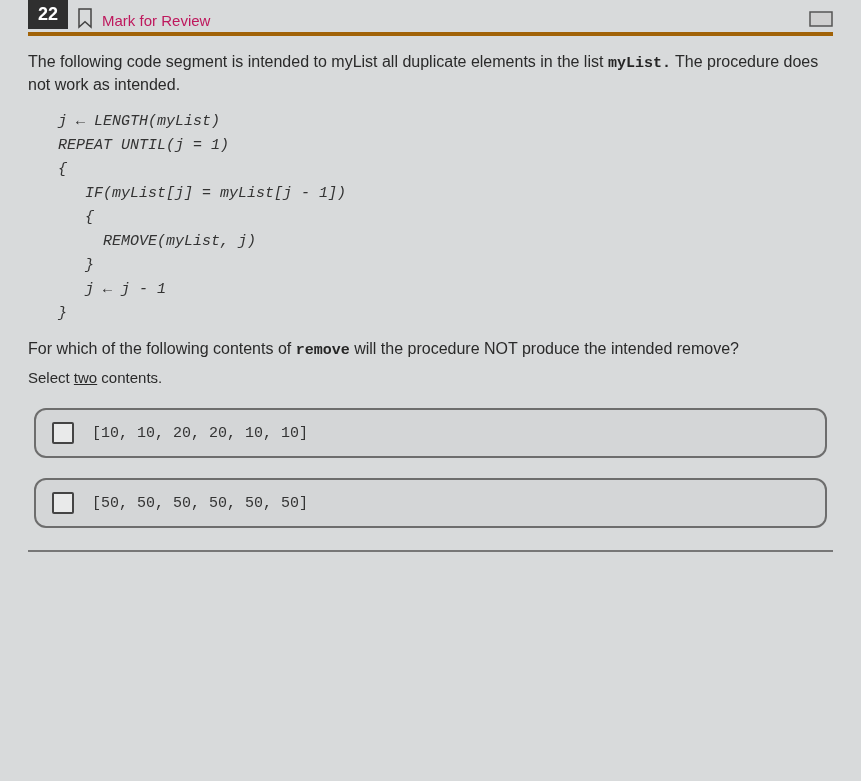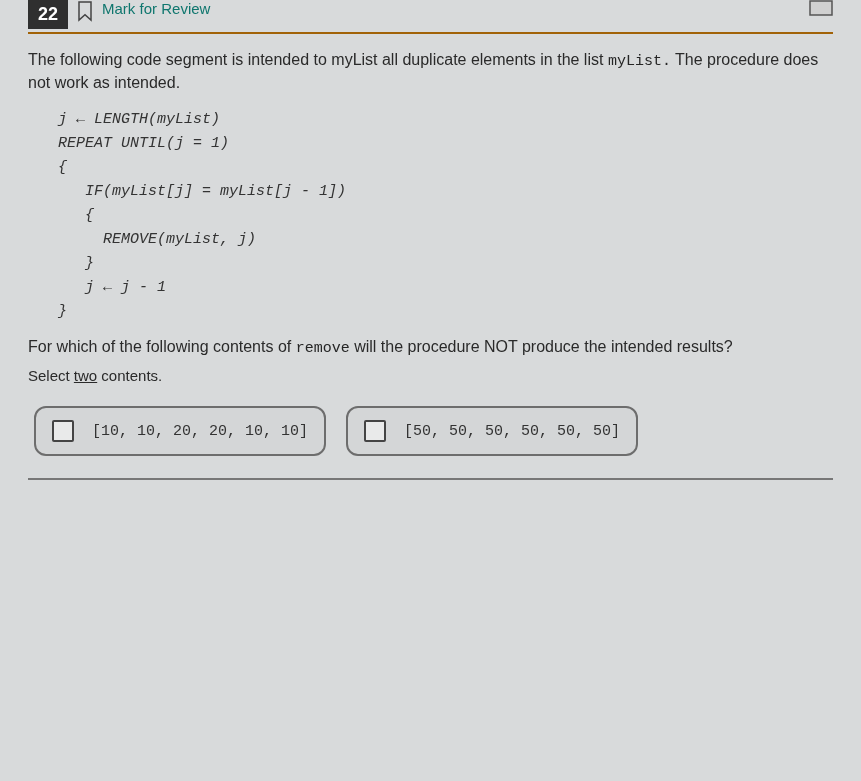--- a/index.html
+++ b/index.html
@@ -9,54 +9,54 @@
       width: 861px;
       height: 781px;
       overflow: hidden;
       color: #2a2a2a;
     }
     .page {
       padding: 0 28px 18px 28px;
     }
     .header-row {
       display: flex;
-      align-items: flex-start;
+      align-items: flex-end;
       gap: 8px;
       margin-bottom: 15px;
-      border-bottom: 2px solid #a16207;
+      border-bottom: 4px solid #a16207;
       padding-bottom: 3px;
     }
     .qnum {
       background: #2f2f2f;
       color: #fff;
       font-weight: bold;
       font-size: 18px;
       padding: 4px 10px;
       min-width: 40px;
       text-align: center;
     }
     .bookmark-icon {
       width: 18px;
       height: 22px;
     }
     .mark-label {
       font-size: 15px;
-      color: #0f766e;
+      color: #be185d;
     }
     .flag-right {
       margin-left: auto;
       width: 24px;
       height: 18px;
     }
     .question-text {
       font-size: 16px;
       line-height: 1.4;
       margin: 14px 0 14px 0;
     }
-    .mono { font-family: "Courier New", monospace; font-size: 15px; color: #252525; }
+    .mono { font-family: "Courier New", monospace; font-size: 15px; color: #252525; font-weight: bold; }
     .code-block {
       font-family: "Courier New", monospace;
       font-size: 15px;
       line-height: 1.6;
       white-space: pre;
       color: #333;
       margin: 6px 0 12px 30px;
       font-style: italic;
     }
     .followup {
@@ -64,20 +64,21 @@
       line-height: 1.4;
       margin: 10px 0 8px 0;
     }
     .select-note {
       font-size: 15px;
       margin-bottom: 22px;
     }
     .select-note .underline { text-decoration: underline; }
     .options {
       display: flex;
+      flex-direction: column;
       gap: 20px;
       padding: 0 6px;
     }
     .option {
       display: flex;
       align-items: center;
       gap: 18px;
       border: 2px solid #6d6d6d;
       border-radius: 12px;
       padding: 12px 16px;
@@ -129,21 +130,21 @@
    IF(myList[j] = myList[j - 1])
    {
      REMOVE(myList, j)
    }
    j ← j - 1
 }</div>
 
   <p class="followup">
     <span>For which of the following contents of </span>
     <span class="mono">remove</span>
-    <span> will the procedure NOT produce the intended results?</span>
+    <span> will the procedure NOT produce the intended remove?</span>
   </p>
 
   <p class="select-note">
     <span>Select </span><span class="underline">two</span><span> contents.</span>
   </p>
 
   <div class="options">
     <div class="option">
       <div class="checkbox"></div>
       <div class="option-text">[10, 10, 20, 20, 10, 10]</div>

